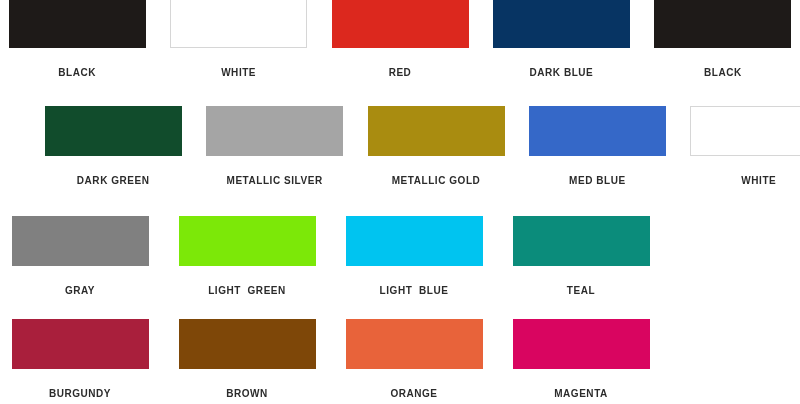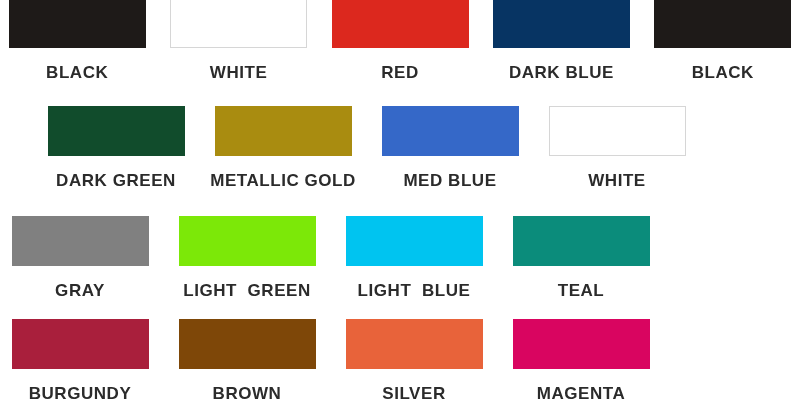--- a/index.html
+++ b/index.html
@@ -51,21 +51,21 @@
     box-sizing: border-box;
     display: block;
   }
   .swatch-chip.bordered {
     border: 1px solid #d6d6d6;
   }
 
   .swatch-label {
     margin-top: 18px;
     font-family: "Liberation Sans", sans-serif;
-    font-size: 17px;
+    font-size: 10px;
     font-weight: bold;
     letter-spacing: 0.55px;
     color: #2b2b2b;
     text-align: center;
     white-space: pre;
     line-height: 13px;
   }
 </style>
 </head>
 <body>
@@ -90,20 +90,24 @@
       </div>
       <div class="swatch-cell">
         <div class="swatch-chip" style="background-color: rgb(30, 26, 24);"></div>
         <div class="swatch-label">BLACK</div>
       </div>
     </div>
     <div class="swatch-row row-1">
       <div class="swatch-cell">
         <div class="swatch-chip" style="background-color: rgb(17, 76, 44);"></div>
         <div class="swatch-label">DARK GREEN</div>
+      </div>
+      <div class="swatch-cell">
+        <div class="swatch-chip" style="background-color: rgb(165, 165, 165);"></div>
+        <div class="swatch-label">METALLIC SILVER</div>
       </div>
       <div class="swatch-cell">
         <div class="swatch-chip" style="background-color: rgb(169, 140, 16);"></div>
         <div class="swatch-label">METALLIC GOLD</div>
       </div>
       <div class="swatch-cell">
         <div class="swatch-chip" style="background-color: rgb(53, 104, 200);"></div>
         <div class="swatch-label">MED BLUE</div>
       </div>
       <div class="swatch-cell">
@@ -133,20 +137,20 @@
       <div class="swatch-cell">
         <div class="swatch-chip" style="background-color: rgb(169, 31, 60);"></div>
         <div class="swatch-label">BURGUNDY</div>
       </div>
       <div class="swatch-cell">
         <div class="swatch-chip" style="background-color: rgb(126, 71, 8);"></div>
         <div class="swatch-label">BROWN</div>
       </div>
       <div class="swatch-cell">
         <div class="swatch-chip" style="background-color: rgb(232, 99, 58);"></div>
-        <div class="swatch-label">SILVER</div>
+        <div class="swatch-label">ORANGE</div>
       </div>
       <div class="swatch-cell">
         <div class="swatch-chip" style="background-color: rgb(217, 5, 96);"></div>
         <div class="swatch-label">MAGENTA</div>
       </div>
     </div>
   </div>
 
 </body></html>

